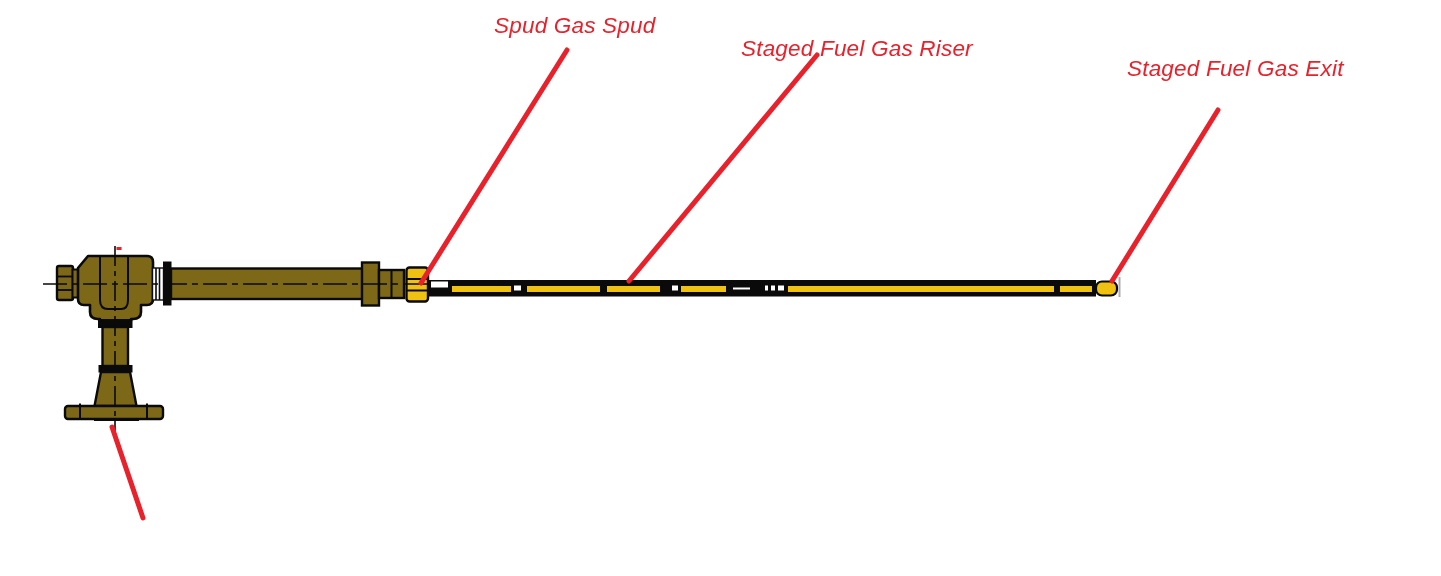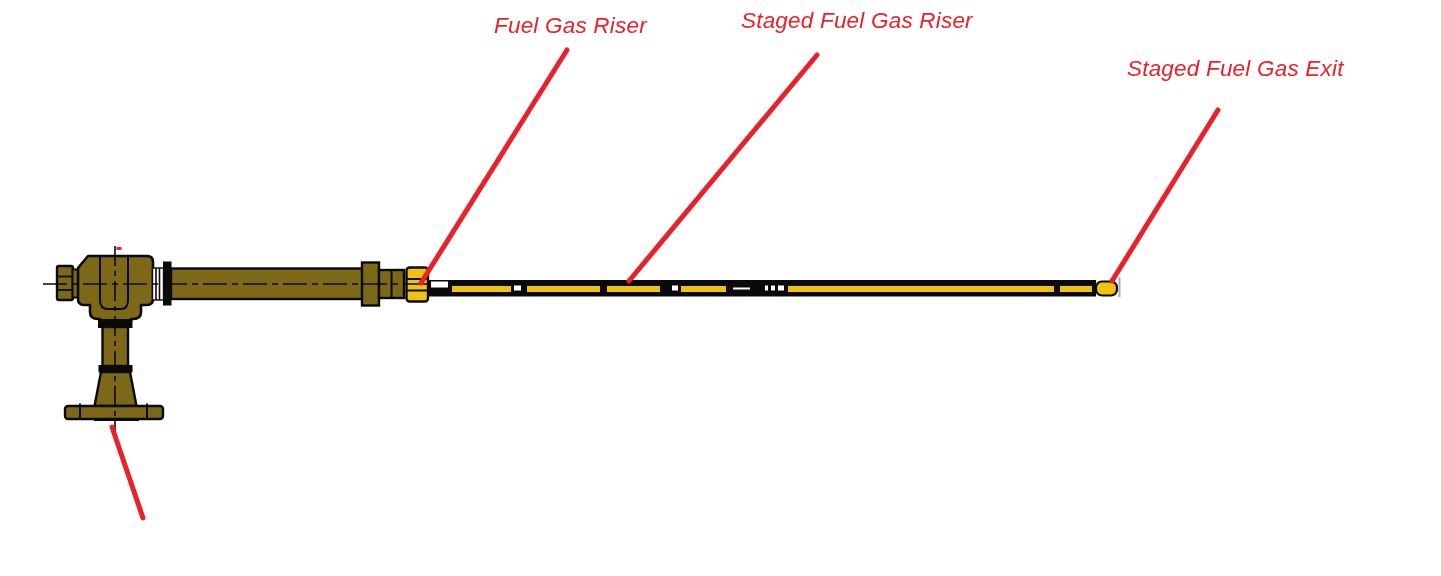--- a/index.html
+++ b/index.html
@@ -23,21 +23,21 @@
   .callout-label {
     position: absolute;
     color: var(--label_red, #e8212b);
     font-style: italic;
     font-size: 22.5px;
     line-height: 1.1;
     white-space: nowrap;
     letter-spacing: 0.2px;
   }
   .lbl-spud       { left: 494px;  top: 14px;  }
-  .lbl-riser      { left: 741px;  top: 9px;  }
+  .lbl-riser      { left: 741px;  top: 37px;  }
   .lbl-exit       { left: 1127px; top: 57px; text-align: right;  }
   .lbl-connection { left: 54px;   top: 527px; }
 </style>
 </head>
 <body>
 
 <div class="stage">
 
   <svg width="1441" height="576" viewBox="0 0 1441 576">
 
@@ -108,19 +108,19 @@
     </g>
 
     <g style="stroke:var(--leader_red);stroke-width:5;stroke-linecap:round">
       <line x1="567" y1="50" x2="421" y2="283"></line>
       <line x1="817" y1="55" x2="629" y2="281"></line>
       <line x1="1218" y1="110" x2="1112" y2="281"></line>
       <line x1="112" y1="427" x2="143" y2="518"></line>
     </g>
   </svg>
 
-  <div class="callout-label lbl-spud">Fuel Gas Riser</div>
+  <div class="callout-label lbl-spud">Spud Gas Spud</div>
 
   <div class="callout-label lbl-riser">Staged Fuel Gas Riser</div>
 
   <div class="callout-label lbl-exit">Staged Fuel Gas Exit</div>
 
 </div>
 
 </body></html>

